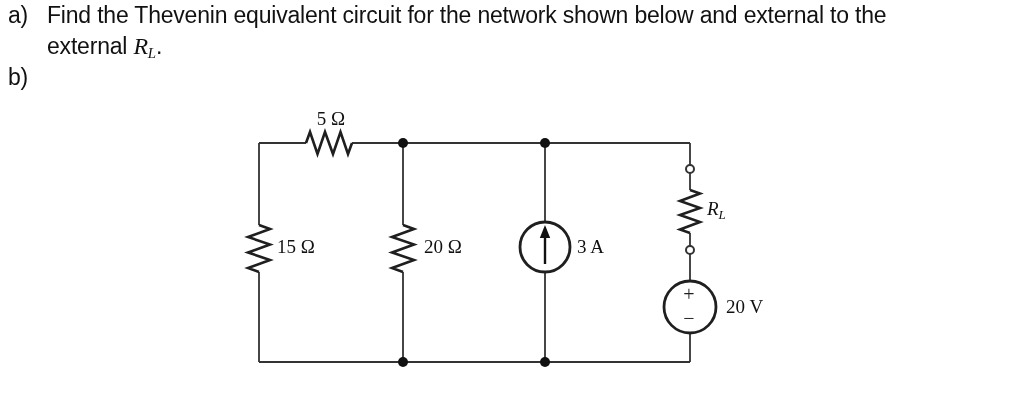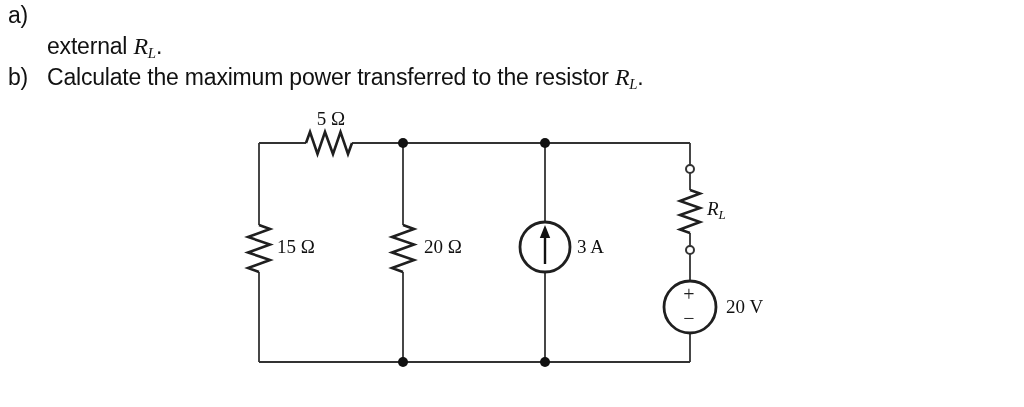--- a/index.html
+++ b/index.html
@@ -99,27 +99,27 @@
     fill: #111111;
   }
 </style>
 </head>
 <body>
 
 <div id="page">
 
   <div class="pline" style="top:2px">
     <span class="pmarker">a)</span>
+    <span class="pbody">Find the Thevenin equivalent circuit for the network shown below and external to the</span>
   </div>
   <div class="pline" style="top:33px">
     <span class="pbody"><span>external </span><span class="math-var"><i>R</i><sub>L</sub></span><span>.</span></span>
   </div>
   <div class="pline" style="top:64px">
     <span class="pmarker">b)</span>
-    <span class="pbody"><span>Calculate the maximum power transferred to the resistor </span><span class="math-var"><i>R</i><sub>L</sub></span><span>.</span></span>
   </div>
 
   <svg id="circuit-svg" width="1024" height="407" viewBox="0 0 1024 407">
 
     <g>
       <path class="wire" d="M259,143 H306 M352,143 H690"></path>
       <path class="wire" d="M259,362 H690"></path>
       <path class="wire" d="M259,143 V225 M259,272 V362"></path>
       <path class="wire" d="M403,143 V225 M403,272 V362"></path>
       <path class="wire" d="M545,143 V222 M545,272 V362"></path>

